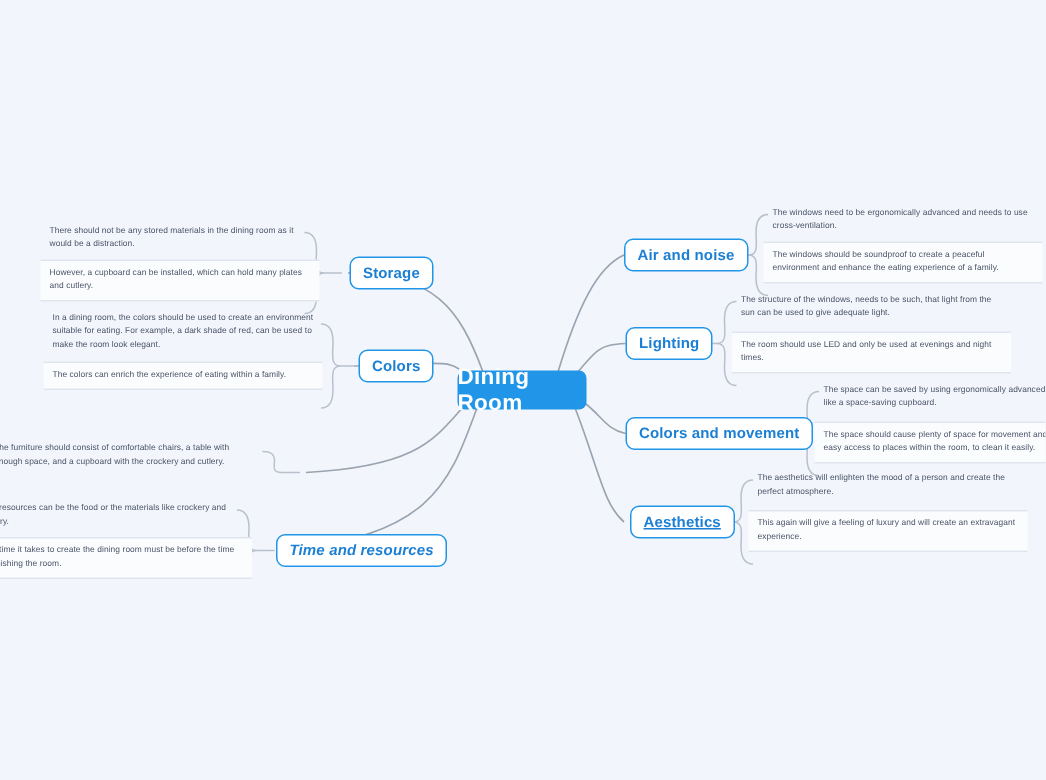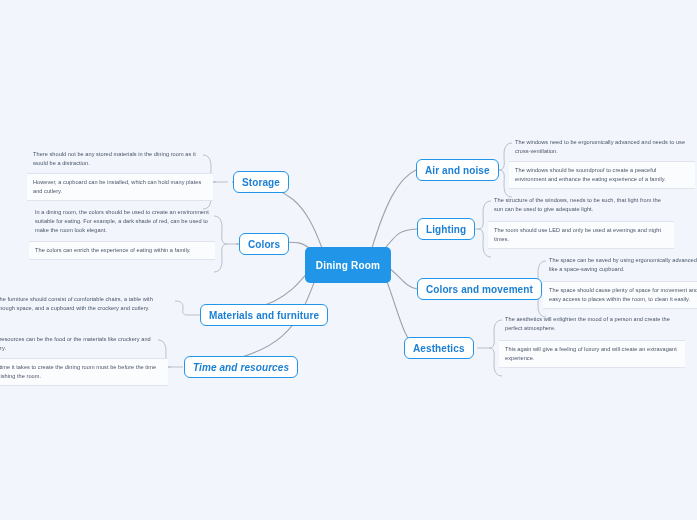--- a/index.html
+++ b/index.html
@@ -27,28 +27,28 @@
     height: 520px;
     pointer-events: none;
   }
 
   
   .center-node {
     position: absolute;
     left: 305px;
     top: 247px;
     width: 86px;
-    height: 36px;
+    height: 26px;
     background: #2196e8;
     border-radius: 5px;
     display: flex;
     align-items: center;
     justify-content: center;
     color: #ffffff;
-    font-size: 10px;
+    font-size: 15px;
     font-weight: bold;
     letter-spacing: 0.2px;
     box-sizing: border-box;
     z-index: 6;
   }
 
   
   .branch-node {
     position: absolute;
     height: 22px;
@@ -180,21 +180,21 @@
   </div>
   <div class="sub-group">
     <div class="sub-item plain" style="left:543px; top:256px; width:186px;">
       <span class="txt">The space can be saved by using ergonomically advanced furniture, like a space-saving cupboard.</span>
     </div>
     <div class="sub-item boxed" style="left:543px; top:281px; width:186px;">
       <span class="txt">The space should cause plenty of space for movement and also easy access to places within the room, to clean it easily.</span>
     </div>
   </div>
 
-  <div class="branch-node" style="left:404px; top:337px;">
+  <div class="branch-node" style="left:420px; top:337px;text-decoration:underline;">
     <span>Aesthetics</span>
   </div>
   <div class="sub-group">
     <div class="sub-item plain" style="left:499px; top:315px; width:186px;">
       <span class="txt">The aesthetics will enlighten the mood of a person and create the perfect atmosphere.</span>
     </div>
     <div class="sub-item boxed" style="left:499px; top:340px; width:186px;">
       <span class="txt">This again will give a feeling of luxury and will create an extravagant experience.</span>
     </div>
   </div>
@@ -216,23 +216,20 @@
   </div>
   <div class="sub-group">
     <div class="sub-item plain" style="left:29px; top:208px; width:186px;">
       <span class="txt">In a dining room, the colors should be used to create an environment suitable for eating. For example, a dark shade of red, can be used to make the room look elegant.</span>
     </div>
     <div class="sub-item boxed" style="left:29px; top:241px; width:186px;">
       <span class="txt">The colors can enrich the experience of eating within a family.</span>
     </div>
   </div>
 
-  <div class="branch-node" style="left:200px; top:304px;">
-    <span>Materials and furniture</span>
-  </div>
   <div class="sub-group">
     <div class="sub-item plain" style="left:-10px; top:295px; width:186px;">
       <span class="txt">The furniture should consist of comfortable chairs, a table with enough space, and a cupboard with the crockery and cutlery.</span>
     </div>
   </div>
 
   <div class="branch-node" style="left:184px; top:356px;font-style:italic;">
     <span>Time and resources</span>
   </div>
   <div class="sub-group">

